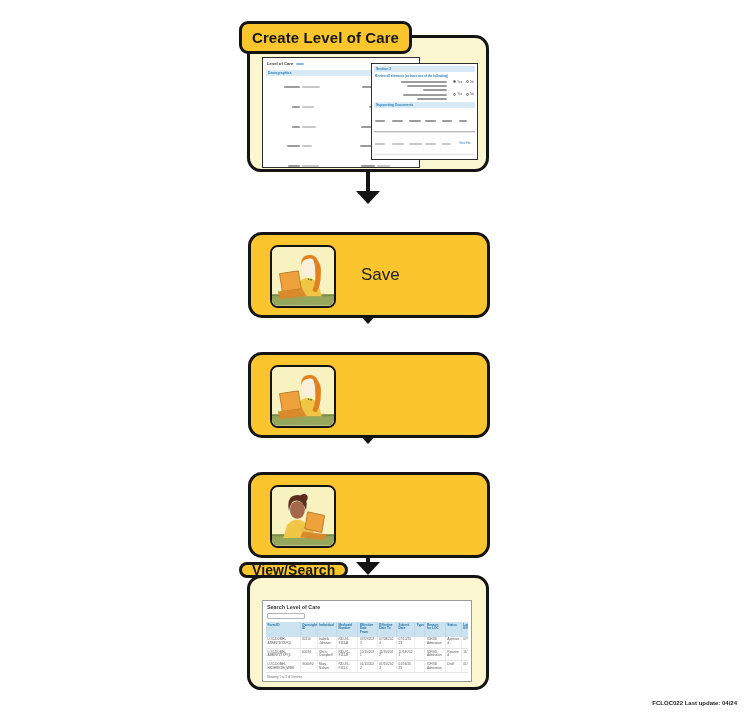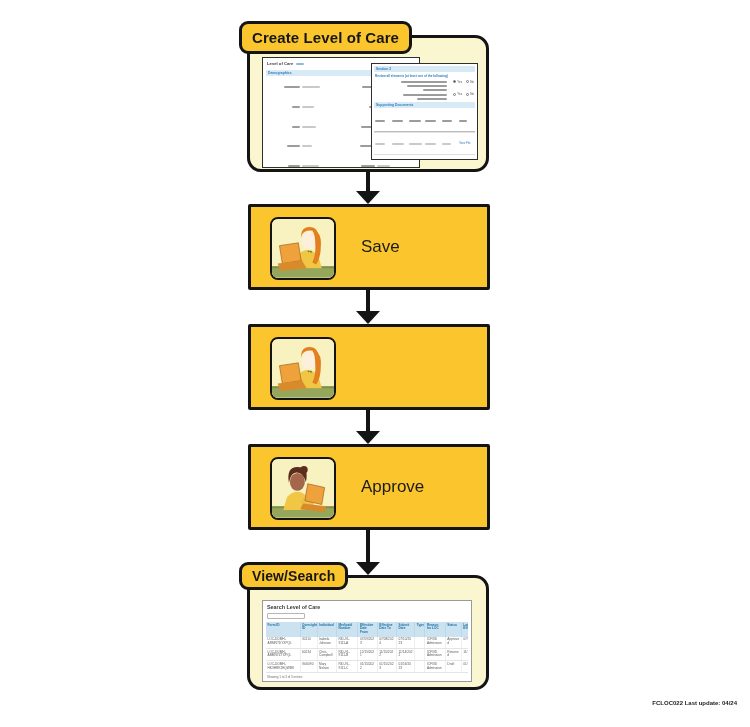--- a/index.html
+++ b/index.html
@@ -10,25 +10,25 @@
   
   .bigbox { position:absolute; background:#FAF6CF; border:3px solid #141414; border-radius:14px; }
   .bigbox.create { left:247px; top:35px; width:242px; height:137px; }
   .bigbox.view   { left:247px; top:575px; width:242px; height:115px; }
 
   
   .tag { position:absolute; display:flex; align-items:center; background:#FBC52D;
          border:3px solid #141414; border-radius:9px; padding:0 10px; z-index:5;
          font-weight:600; color:#161616; letter-spacing:.1px; }
   .tag.create { left:239px; top:21px; height:33px; font-size:15px;justify-content:center; }
-  .tag.view   { left:239px; top:562px; height:28px; font-size:14px; }
+  .tag.view   { left:239px; top:562px; height:16px; font-size:14px; }
 
   
   .action { position:absolute; left:248px; width:242px; height:86px; background:#FBC52D;
-            border:3px solid #141414; border-radius:2px; z-index:4; }
+            border:3px solid #141414; border-radius:14px; z-index:4;margin-top:28px; }
   .action.save    { top:204px; }
   .action.submit  { top:324px; }
   .action.approve { top:444px; }
   .illus { position:absolute; left:19px; top:10px; width:66px; height:63px;
            border:2.5px solid #141414; border-radius:8px; overflow:hidden; background:#F8F1C0; }
   .illus svg { display:block; width:100%; height:100%; }
   .action-label { position:absolute; left:110px; top:0; height:100%; display:flex; align-items:center;
                   font-size:17px; color:#1b1b1b; }
 
   
@@ -263,21 +263,20 @@
         <rect x="0" y="50" width="66" height="2" fill="#7E8F49"></rect>
         <path d="M16 40 Q27 29 38 40 L40 54 L12 54 Z" fill="#F0C644"></path>
         <path d="M33 41 L45 47 L42 52 L30 46 Z" fill="#E8C04A"></path>
         <ellipse cx="27" cy="24" rx="8" ry="9.5" fill="#A5674B"></ellipse>
         <path d="M18 25 Q15 8 27 8 Q40 8 36 24 Q33 14 26 14 Q20 14 18 25 Z" fill="#5C2D1D"></path>
         <circle cx="34" cy="11" r="4" fill="#5C2D1D"></circle>
         <path d="M38 26 L56 30 L53 48 L35 44 Z" fill="#EFA23B" stroke="#A86A1E" stroke-width="0.8"></path>
         <path d="M33 47 L58 50 L55 56 L30 53 Z" fill="#D98A2B"></path>
       </svg>
     </span>
-    <span class="action-label">Approve</span>
   </div>
 
   <div class="arrow a4">
       <i class="shaft"></i>
       <i class="head"></i>
     </div>
 
   <div class="bigbox view"></div>
 
   <div class="mini search">

